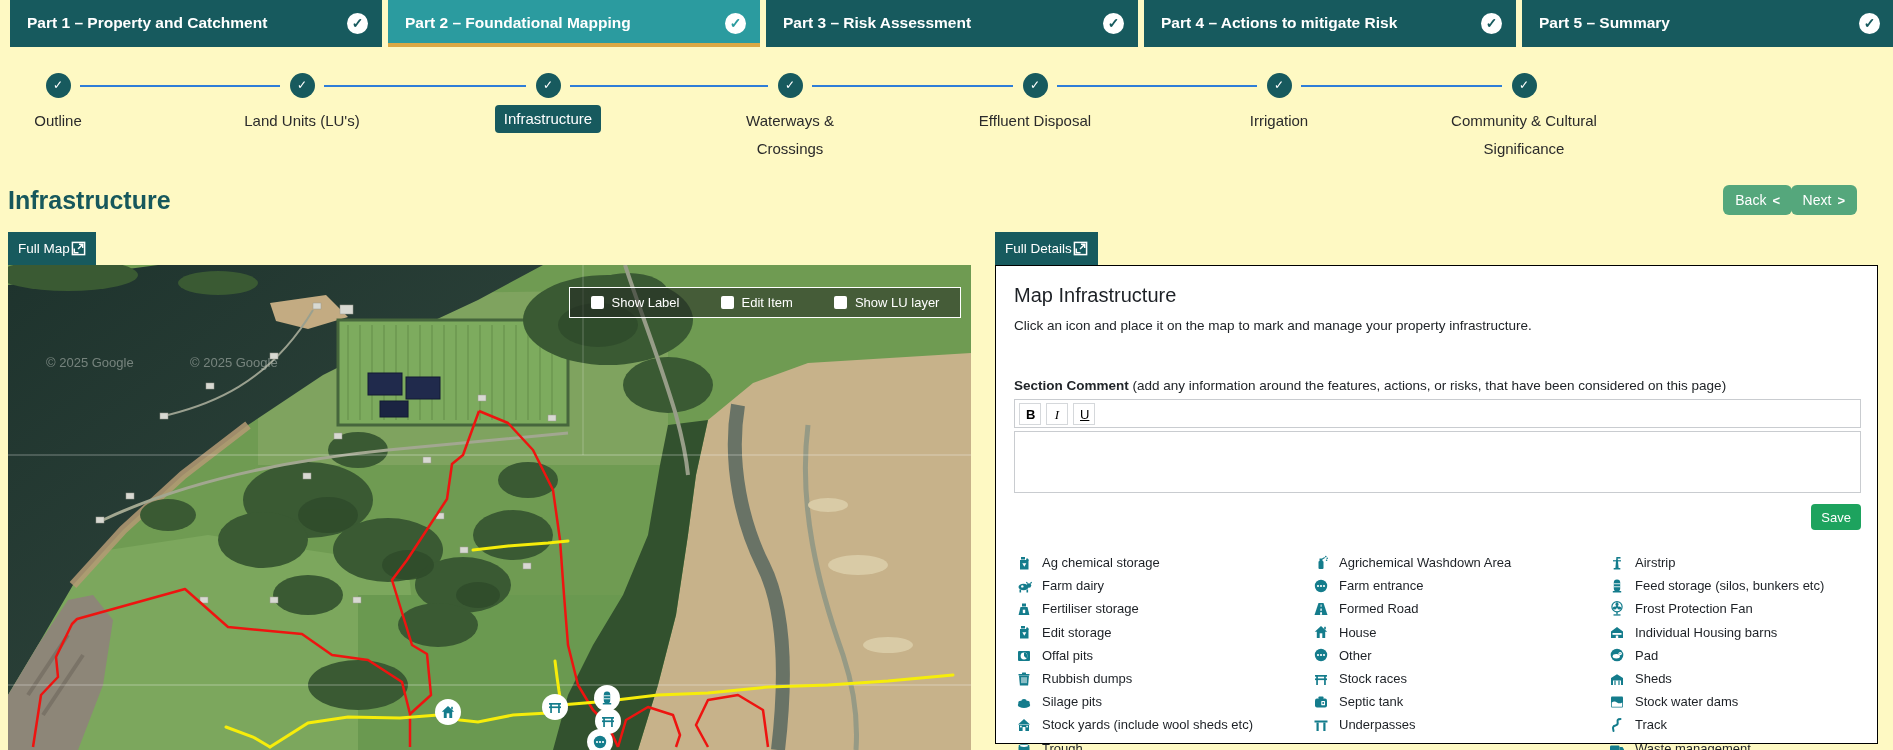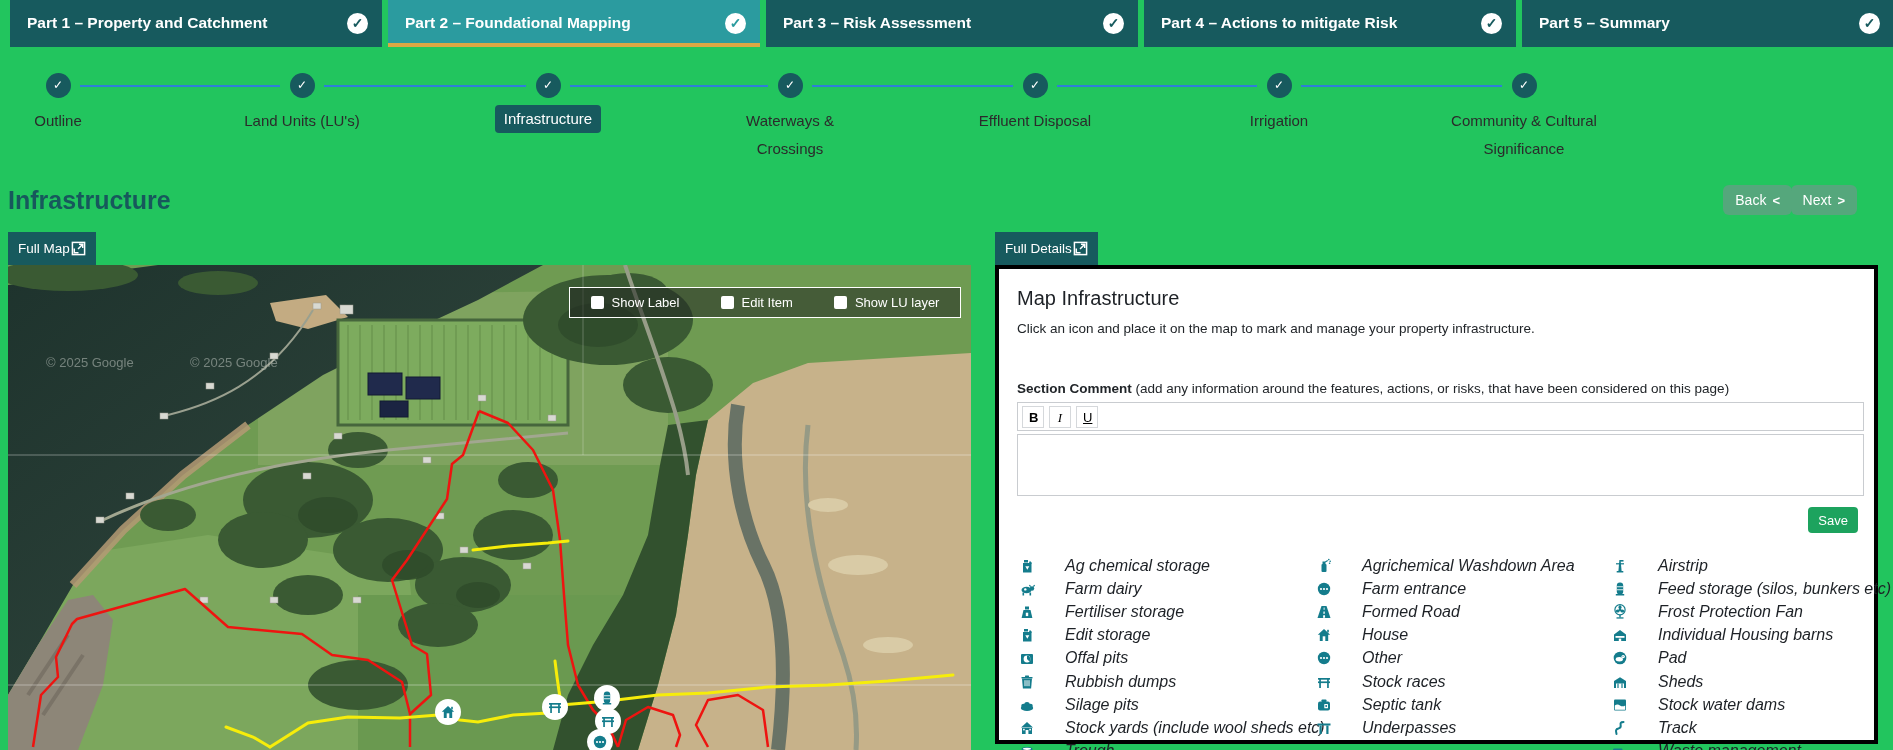--- a/index.html
+++ b/index.html
@@ -1,17 +1,17 @@
 <!DOCTYPE html>
 <html><head>
 <meta charset="utf-8">
 <style>
   html,body{margin:0;padding:0;background:#fff;}
   #app{position:relative;width:1893px;height:750px;overflow:hidden;
-       font-family:"Liberation Sans",sans-serif;background:#22c55e;}
+       font-family:"Liberation Sans",sans-serif;background:#fef9c3;}
   
   .ptab{position:absolute;top:0;height:47px;width:372px;background:#175a5e;color:#fff;
         box-sizing:border-box;cursor:pointer;}
   .ptab.active{background:#2b9b9f;border-bottom:4px solid #dba844;}
   .ptab .lbl{position:absolute;left:17px;top:0;line-height:45px;font-size:15.5px;font-weight:bold;}
   .ptab .chk{position:absolute;right:14px;top:13px;width:21px;height:21px;border-radius:50%;
              background:#fff;color:#175a5e;text-align:center;line-height:21px;font-size:14px;font-weight:bold;}
   .ptab.active .chk{color:#2b9b9f;}
   
   .seg{position:absolute;top:85px;height:2px;background:#2f7ed8;}
@@ -31,42 +31,42 @@
             display:flex;align-items:center;gap:1px;padding:0 10px;box-sizing:border-box;cursor:pointer;}
   #map-wrap{position:absolute;left:8px;top:265px;width:963px;height:485px;background:#6f9b52;}
   #map-wrap svg{display:block;}
   .mapbar{position:absolute;top:22px;right:10px;width:392px;height:31px;background:rgba(35,40,35,.55);
           border:1px solid #fff;box-sizing:border-box;display:flex;align-items:center;
           justify-content:space-around;color:#fff;font-size:13px;}
   .cbitem{display:flex;align-items:center;gap:8px;cursor:pointer;}
   .cbbox{width:13px;height:13px;background:#fff;border-radius:2px;}
   
   #details{position:absolute;left:995px;top:265px;width:883px;height:479px;background:#fff;
-           border:4px solid #000000;box-sizing:border-box;}
+           border:1px solid #000000;box-sizing:border-box;}
   .dheading{position:absolute;left:18px;top:18px;font-size:20px;color:#1d2126;}
   .ddesc{position:absolute;left:18px;top:52px;font-size:13.5px;color:#212529;}
   .dsection{position:absolute;left:18px;top:112px;font-size:13.5px;color:#212529;}
   .dsection b{font-weight:bold;}
   .rtetools{position:absolute;left:18px;top:133px;width:847px;height:29px;border:1px solid #c9ccd0;
             box-sizing:border-box;display:flex;align-items:center;gap:5px;padding-left:4px;}
   .rtebtn{width:22px;height:22px;border:1px solid #d5d8db;background:#fff;font-size:13px;
           text-align:center;line-height:20px;cursor:pointer;}
   .rtebtn.b{font-weight:bold;}
   .rtebtn.i{font-style:italic;font-family:"Liberation Serif",serif;}
   .rtebtn.u{text-decoration:underline;}
   .rtearea{position:absolute;left:18px;top:165px;width:847px;height:62px;border:1px solid #c9ccd0;
            box-sizing:border-box;font-family:inherit;font-size:13px;resize:none;}
   .savebtn{position:absolute;right:16px;top:238px;height:26px;background:#1da35e;color:#fff;border:none;
            border-radius:4px;font-size:13px;font-family:inherit;padding:0 10px;cursor:pointer;text-align:center;}
   .icongrid{position:absolute;left:0;top:285px;width:883px;}
   .icol{position:absolute;top:0;width:290px;}
   .icol.c0{left:20px;}.icol.c1{left:317px;}.icol.c2{left:613px;}
   .irow{height:23.2px;display:flex;align-items:center;gap:10px;cursor:pointer;}
   .fic{width:16px;height:16px;fill:#147c8c;flex:none;}
-  .ilabel{font-size:16px;font-style:italic;color:#1d2126;white-space:nowrap;margin-left:20px;}
+  .ilabel{font-size:13px;color:#1d2126;white-space:nowrap;}
   .hidden-defs{position:absolute;width:0;height:0;overflow:hidden;}
 </style>
 </head>
 <body>
 
 <svg class="hidden-defs" aria-hidden="true">
   <defs>
     <symbol id="sym-can" viewBox="0 0 16 16">
         <path d="M4 5h8.5v9.5H4z"></path>
         <path d="M5 2h4v2.5H5z"></path>

